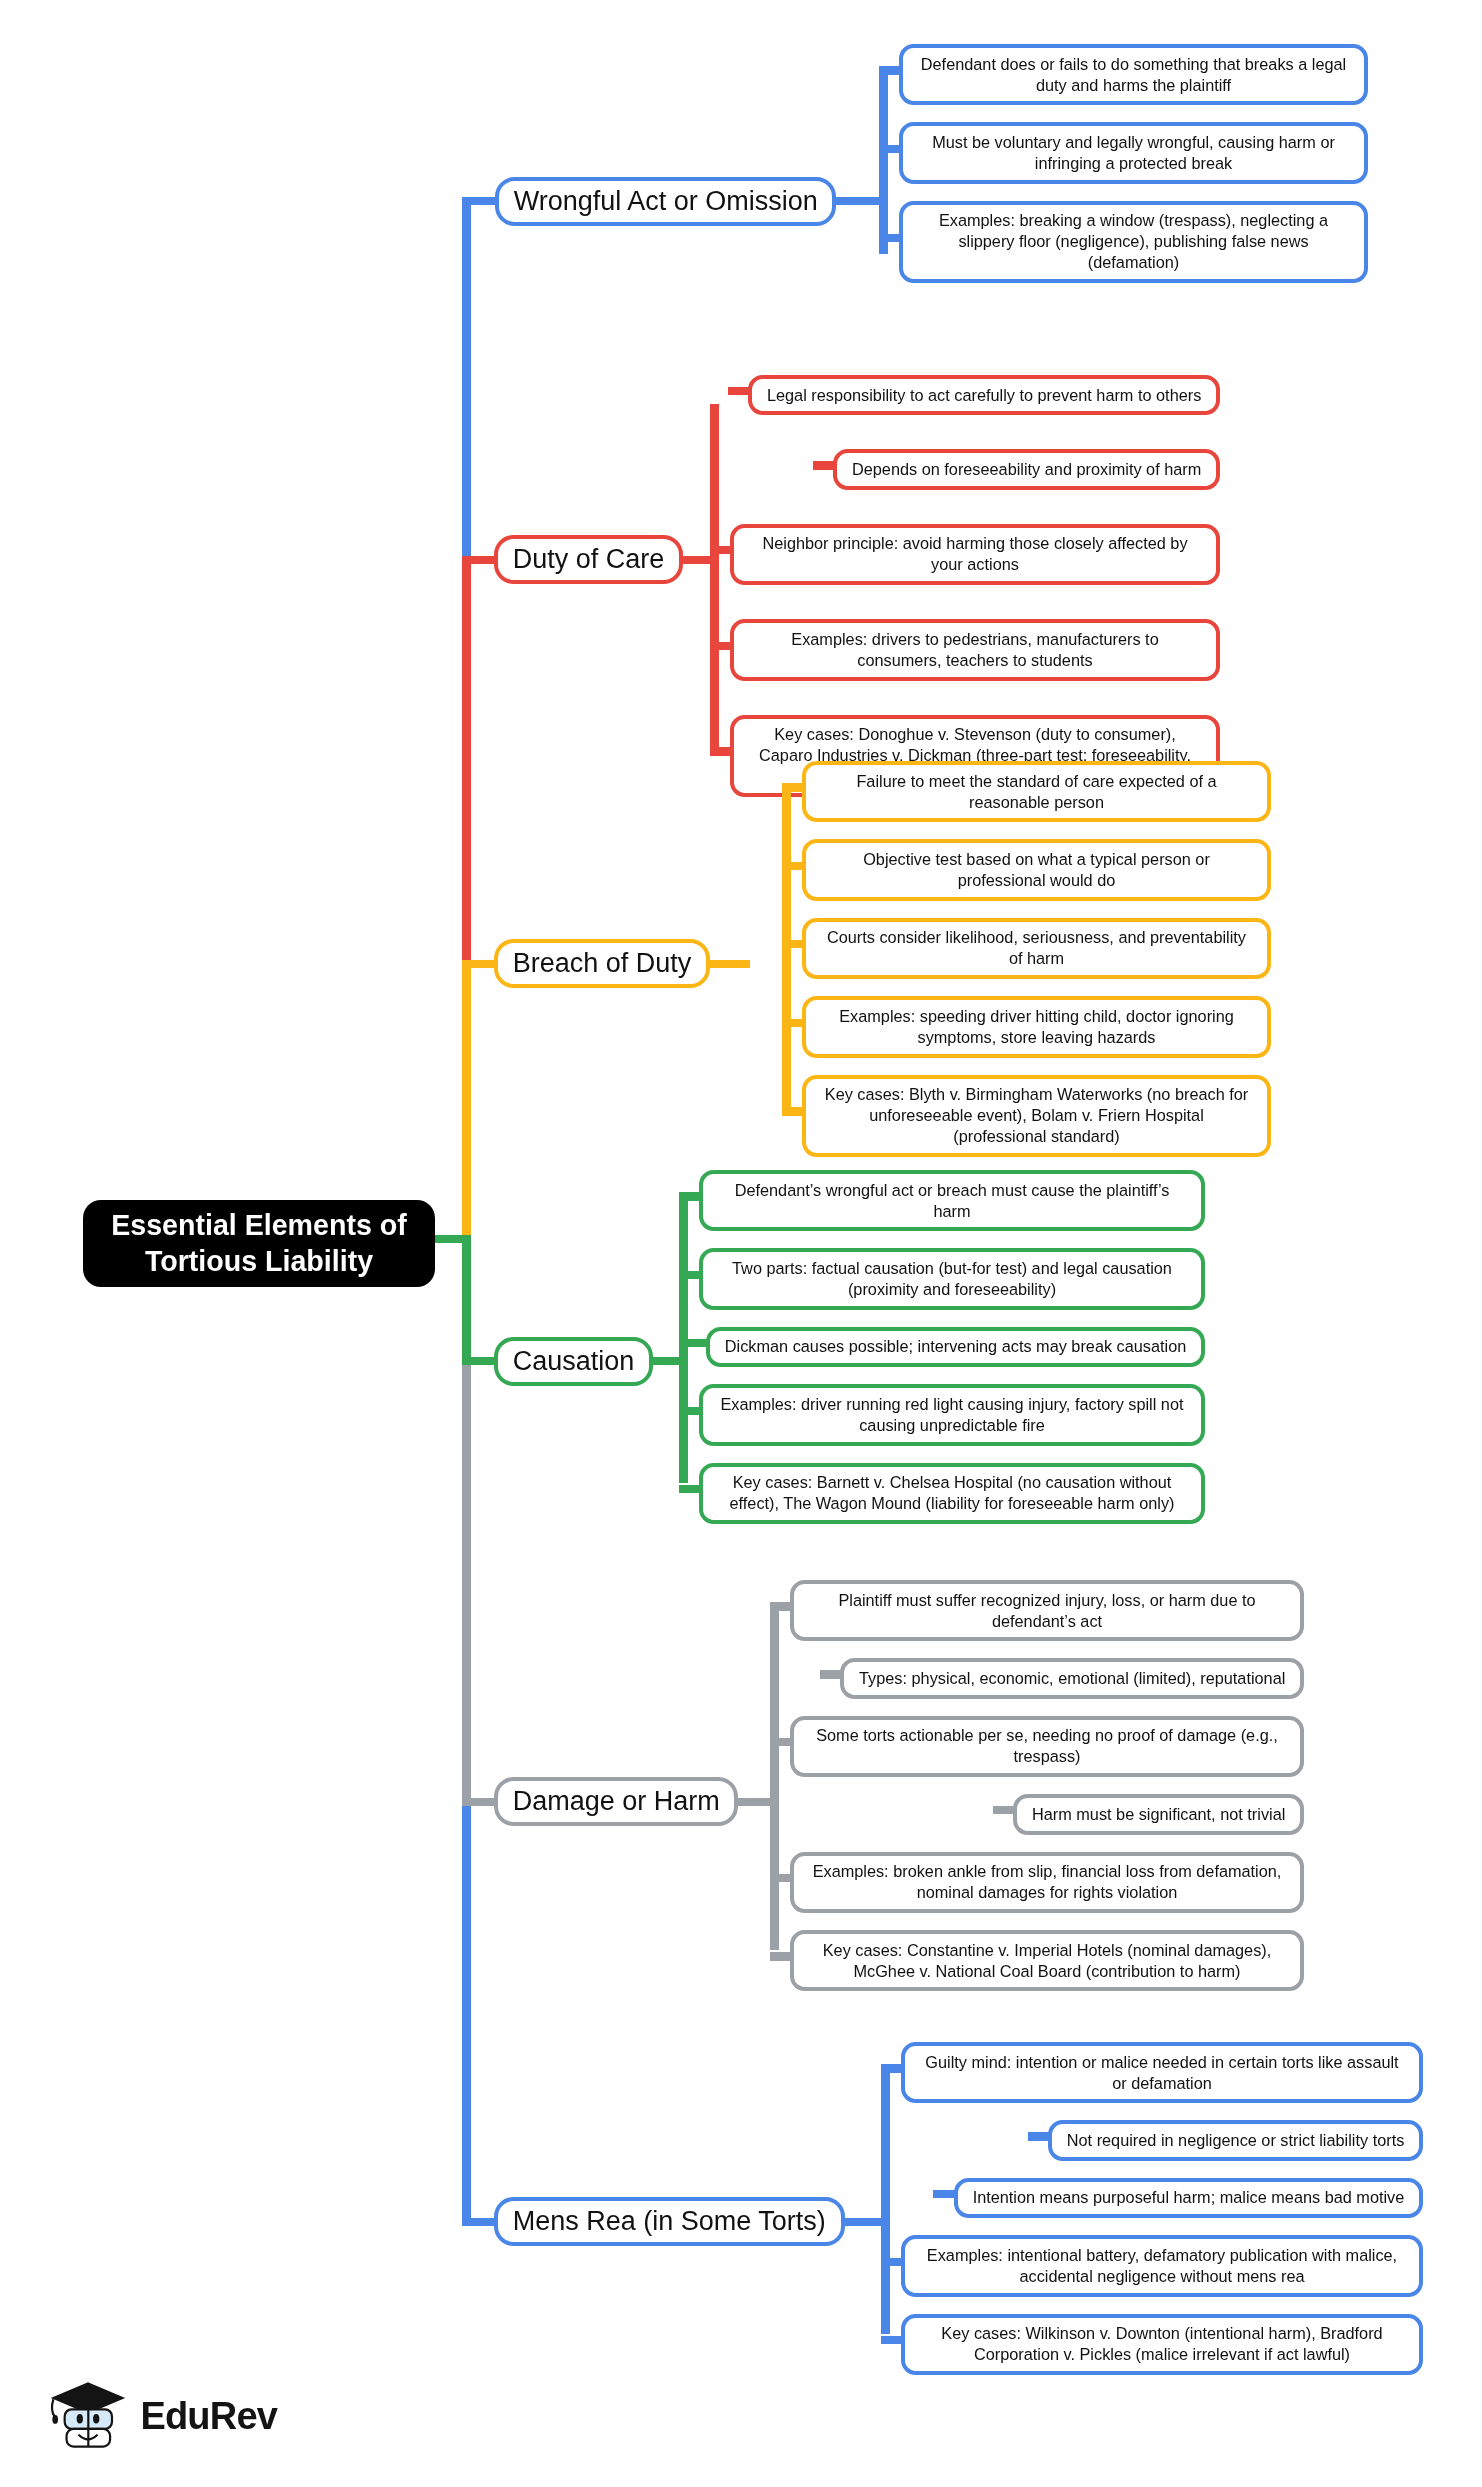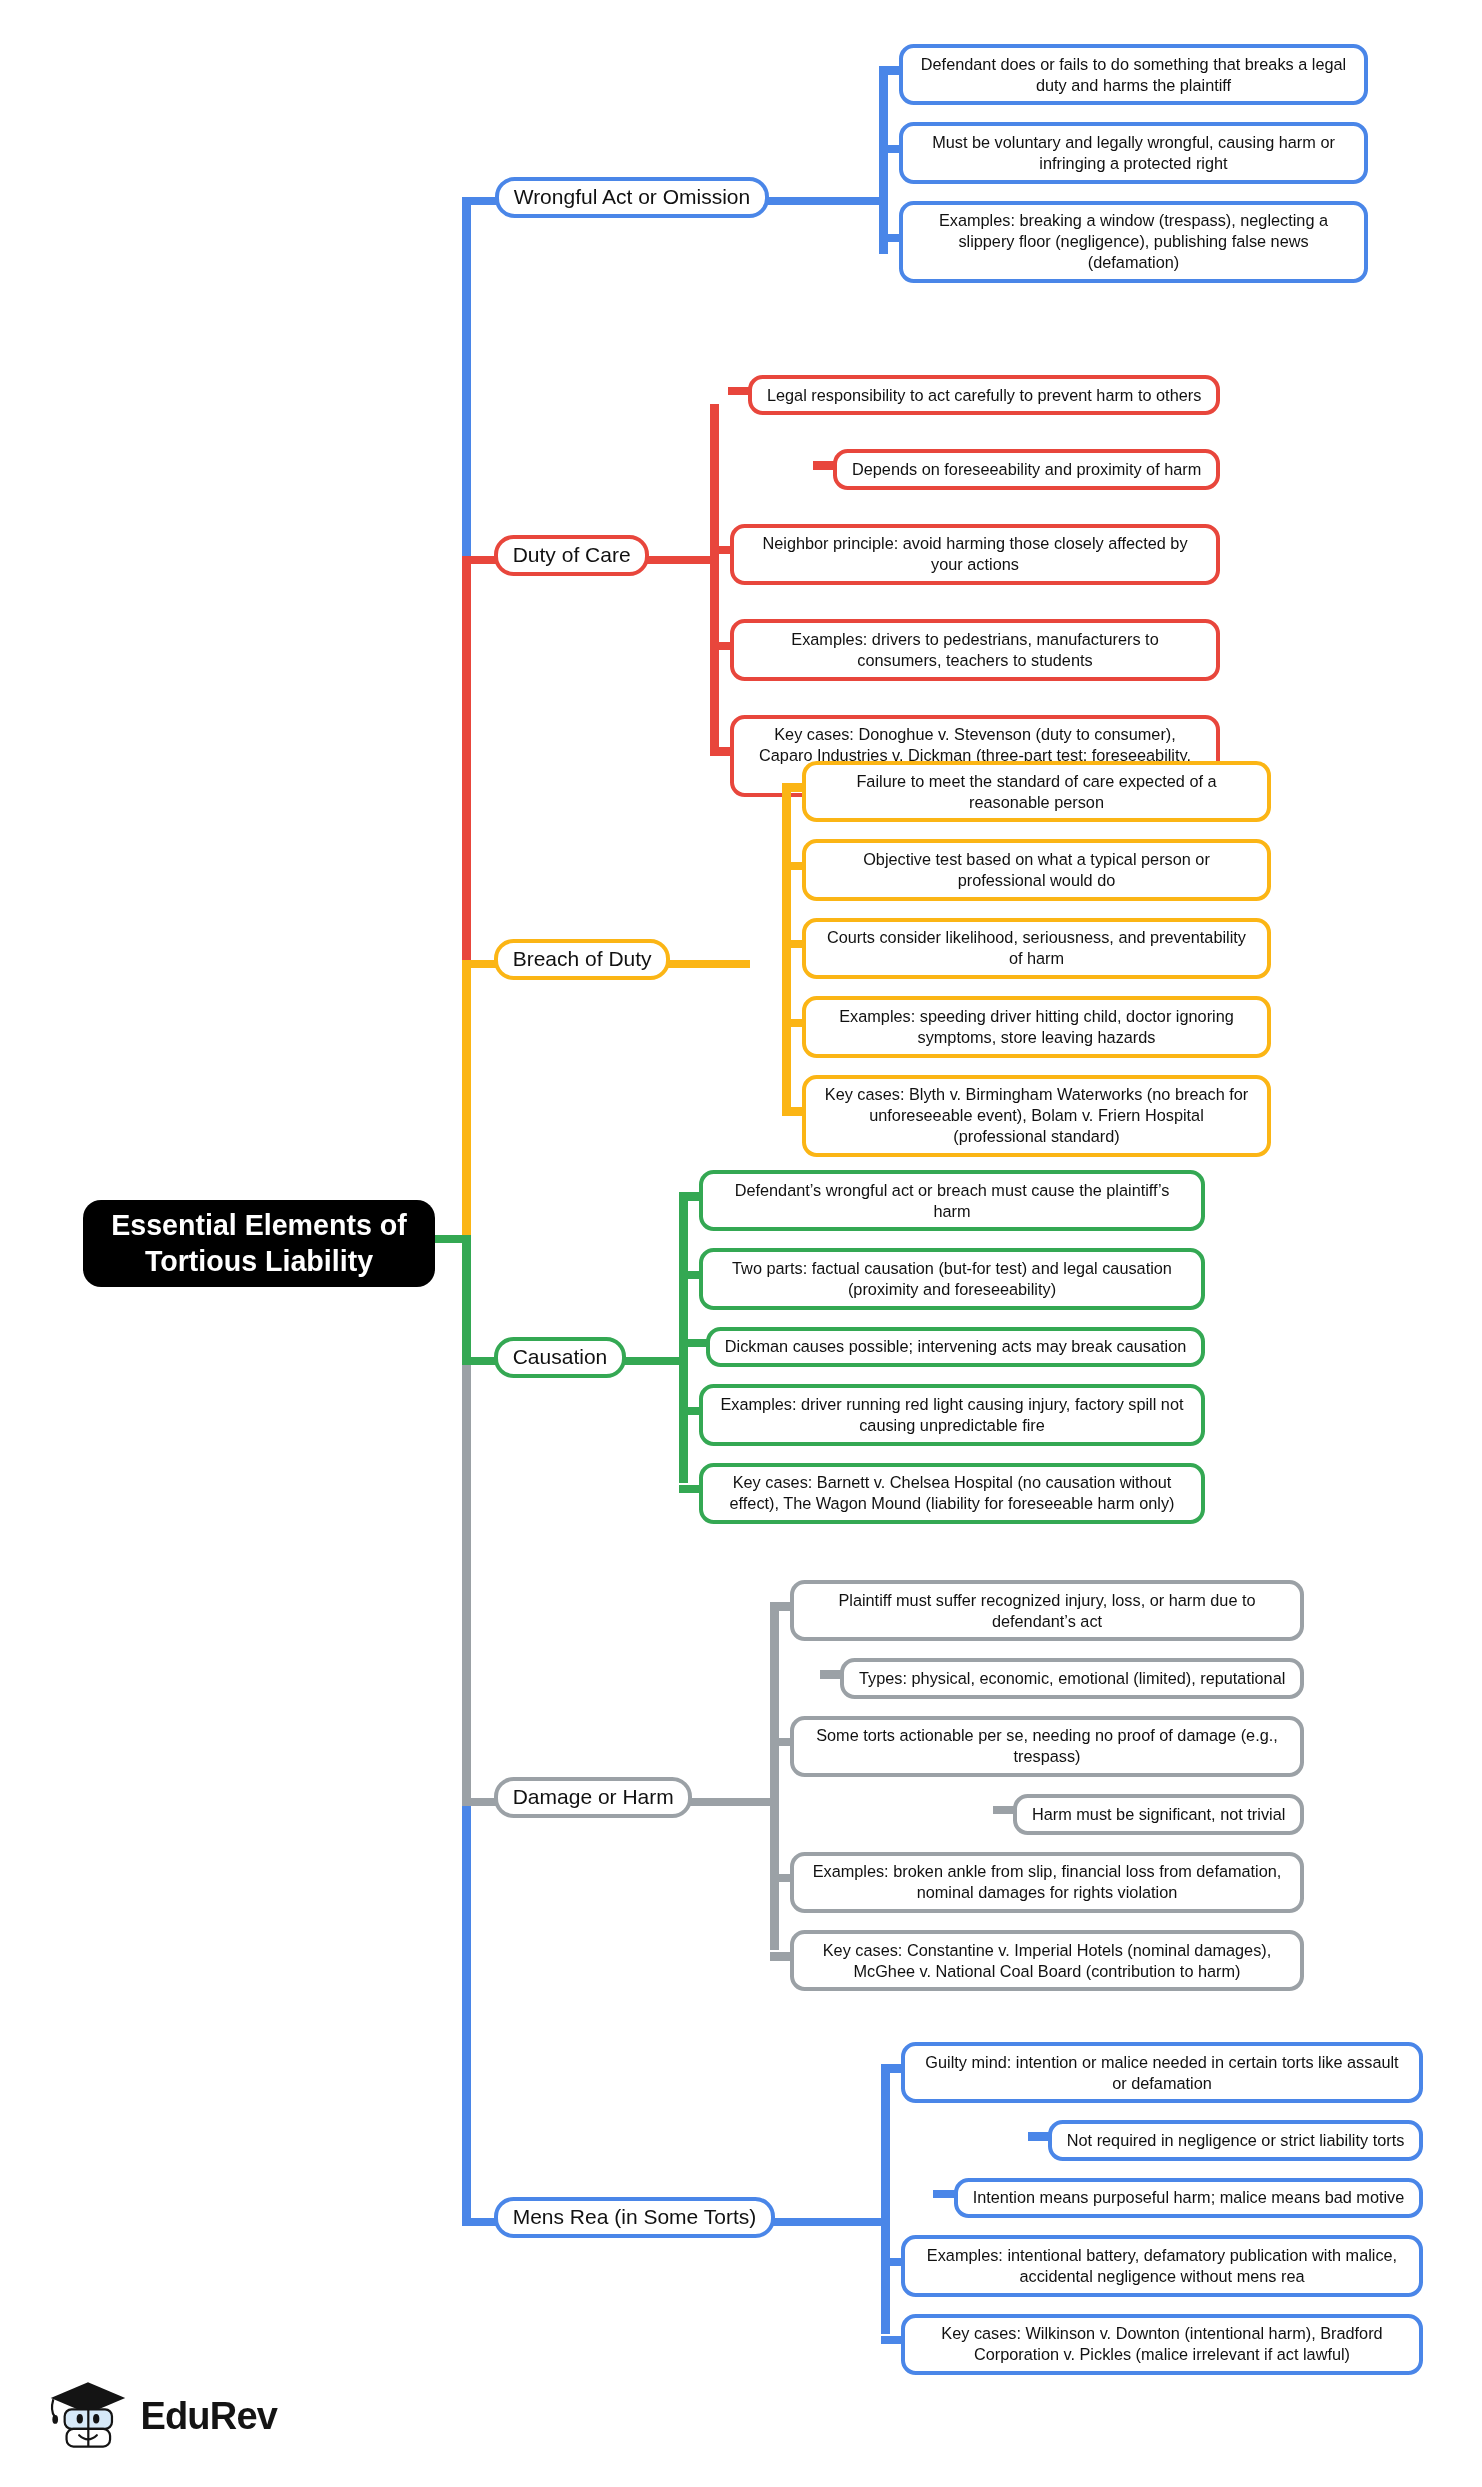--- a/index.html
+++ b/index.html
@@ -18,21 +18,21 @@
   
   .root{position:absolute;left:83px;top:1200px;width:352px;height:87px;
         background:#000;color:#fff;border-radius:18px;display:flex;align-items:center;
         justify-content:center;text-align:center;font-size:28.6px;font-weight:bold;
         line-height:1.25;padding:0 6.5px;box-sizing:border-box;z-index:2;}
   .root-stub{position:absolute;left:424px;top:1235px;width:47px;height:8.2px;background:var(--c);z-index:0;}
 
   
   .hline{position:absolute;height:8.2px;background:var(--c);z-index:0;}
   .blabel{position:absolute;background:#fff;border:4.9px solid var(--c);border-radius:19.6px;
-          padding:2.4px 14.7px;font-size:21px;line-height:1.35;color:#111;white-space:nowrap;z-index:2;}
+          padding:2.4px 14.7px;font-size:27px;line-height:1.35;color:#111;white-space:nowrap;z-index:2;}
   .leaves{position:absolute;display:flex;flex-direction:column;gap:17px;align-items:flex-end;z-index:1;}
   .vspine{position:absolute;left:-20.4px;width:9px;background:var(--c);z-index:0;}
   .leaf{position:relative;background:#fff;border:4.1px solid var(--c);border-radius:14.7px;
         padding:5.7px 14.7px;font-size:16.3px;line-height:21px;color:#111;text-align:center;
         width:fit-content;max-width:100%;box-sizing:border-box;z-index:1;}
   .leaf::before{content:"";position:absolute;left:-24.5px;top:calc(50% - 8.2px);width:24.5px;height:8.2px;background:var(--c);}
 
   
   .b1 .hline{top:197px;left:462px;width:426px;}
   .b1 .blabel{top:177px;left:495px;}
@@ -82,21 +82,21 @@
 
   <div class="root-stub" style="--c: #34a853;"></div>
   <div class="root">Essential Elements of Tortious Liability</div>
 
   <section class="branch b1" style="--c: #4a86e8;">
     <div class="hline"></div>
     <div class="blabel">Wrongful Act or Omission</div>
     <div class="leaves">
       <div class="vspine"></div>
       <div class="leaf">Defendant does or fails to do something that breaks a legal duty and harms the plaintiff</div>
-      <div class="leaf">Must be voluntary and legally wrongful, causing harm or infringing a protected right</div>
+      <div class="leaf">Must be voluntary and legally wrongful, causing harm or infringing a protected break</div>
       <div class="leaf">Examples: breaking a window (trespass), neglecting a slippery floor (negligence), publishing false news (defamation)</div>
     </div>
   </section>
 
   <section class="branch b2" style="--c: #e8463c;">
     <div class="hline"></div>
     <div class="blabel">Duty of Care</div>
     <div class="leaves">
       <div class="vspine"></div>
       <div class="leaf">Legal responsibility to act carefully to prevent harm to others</div>

